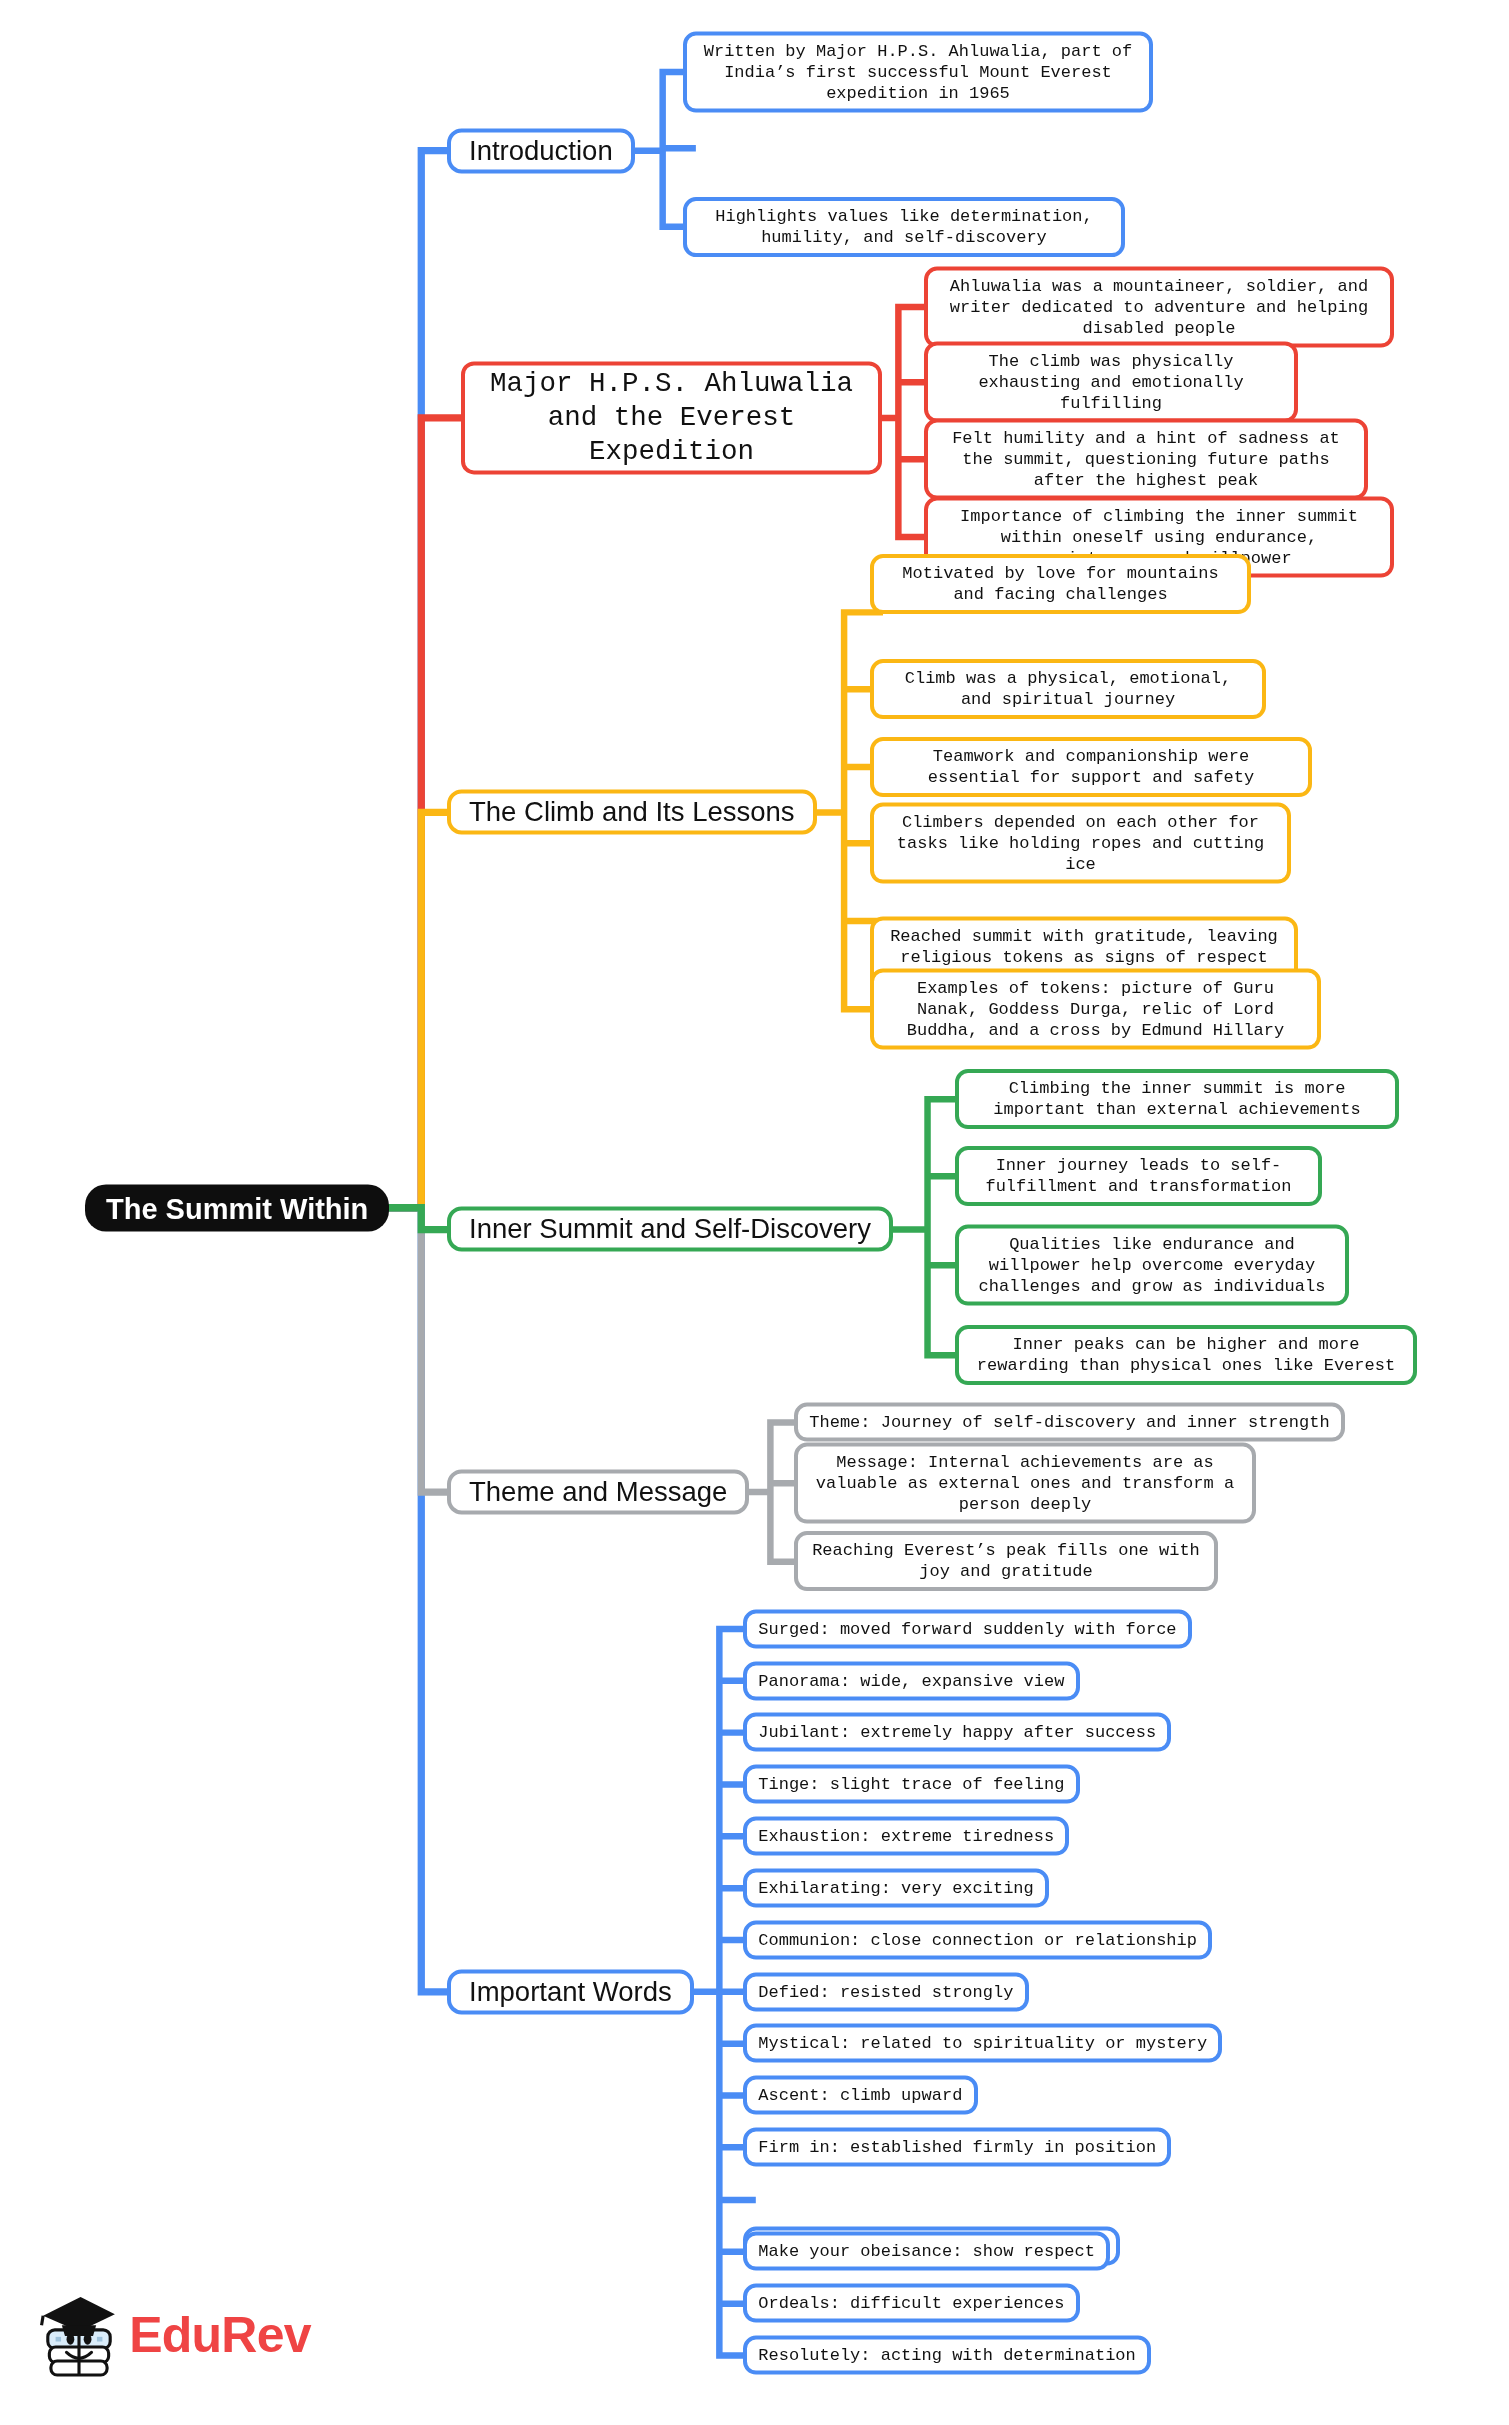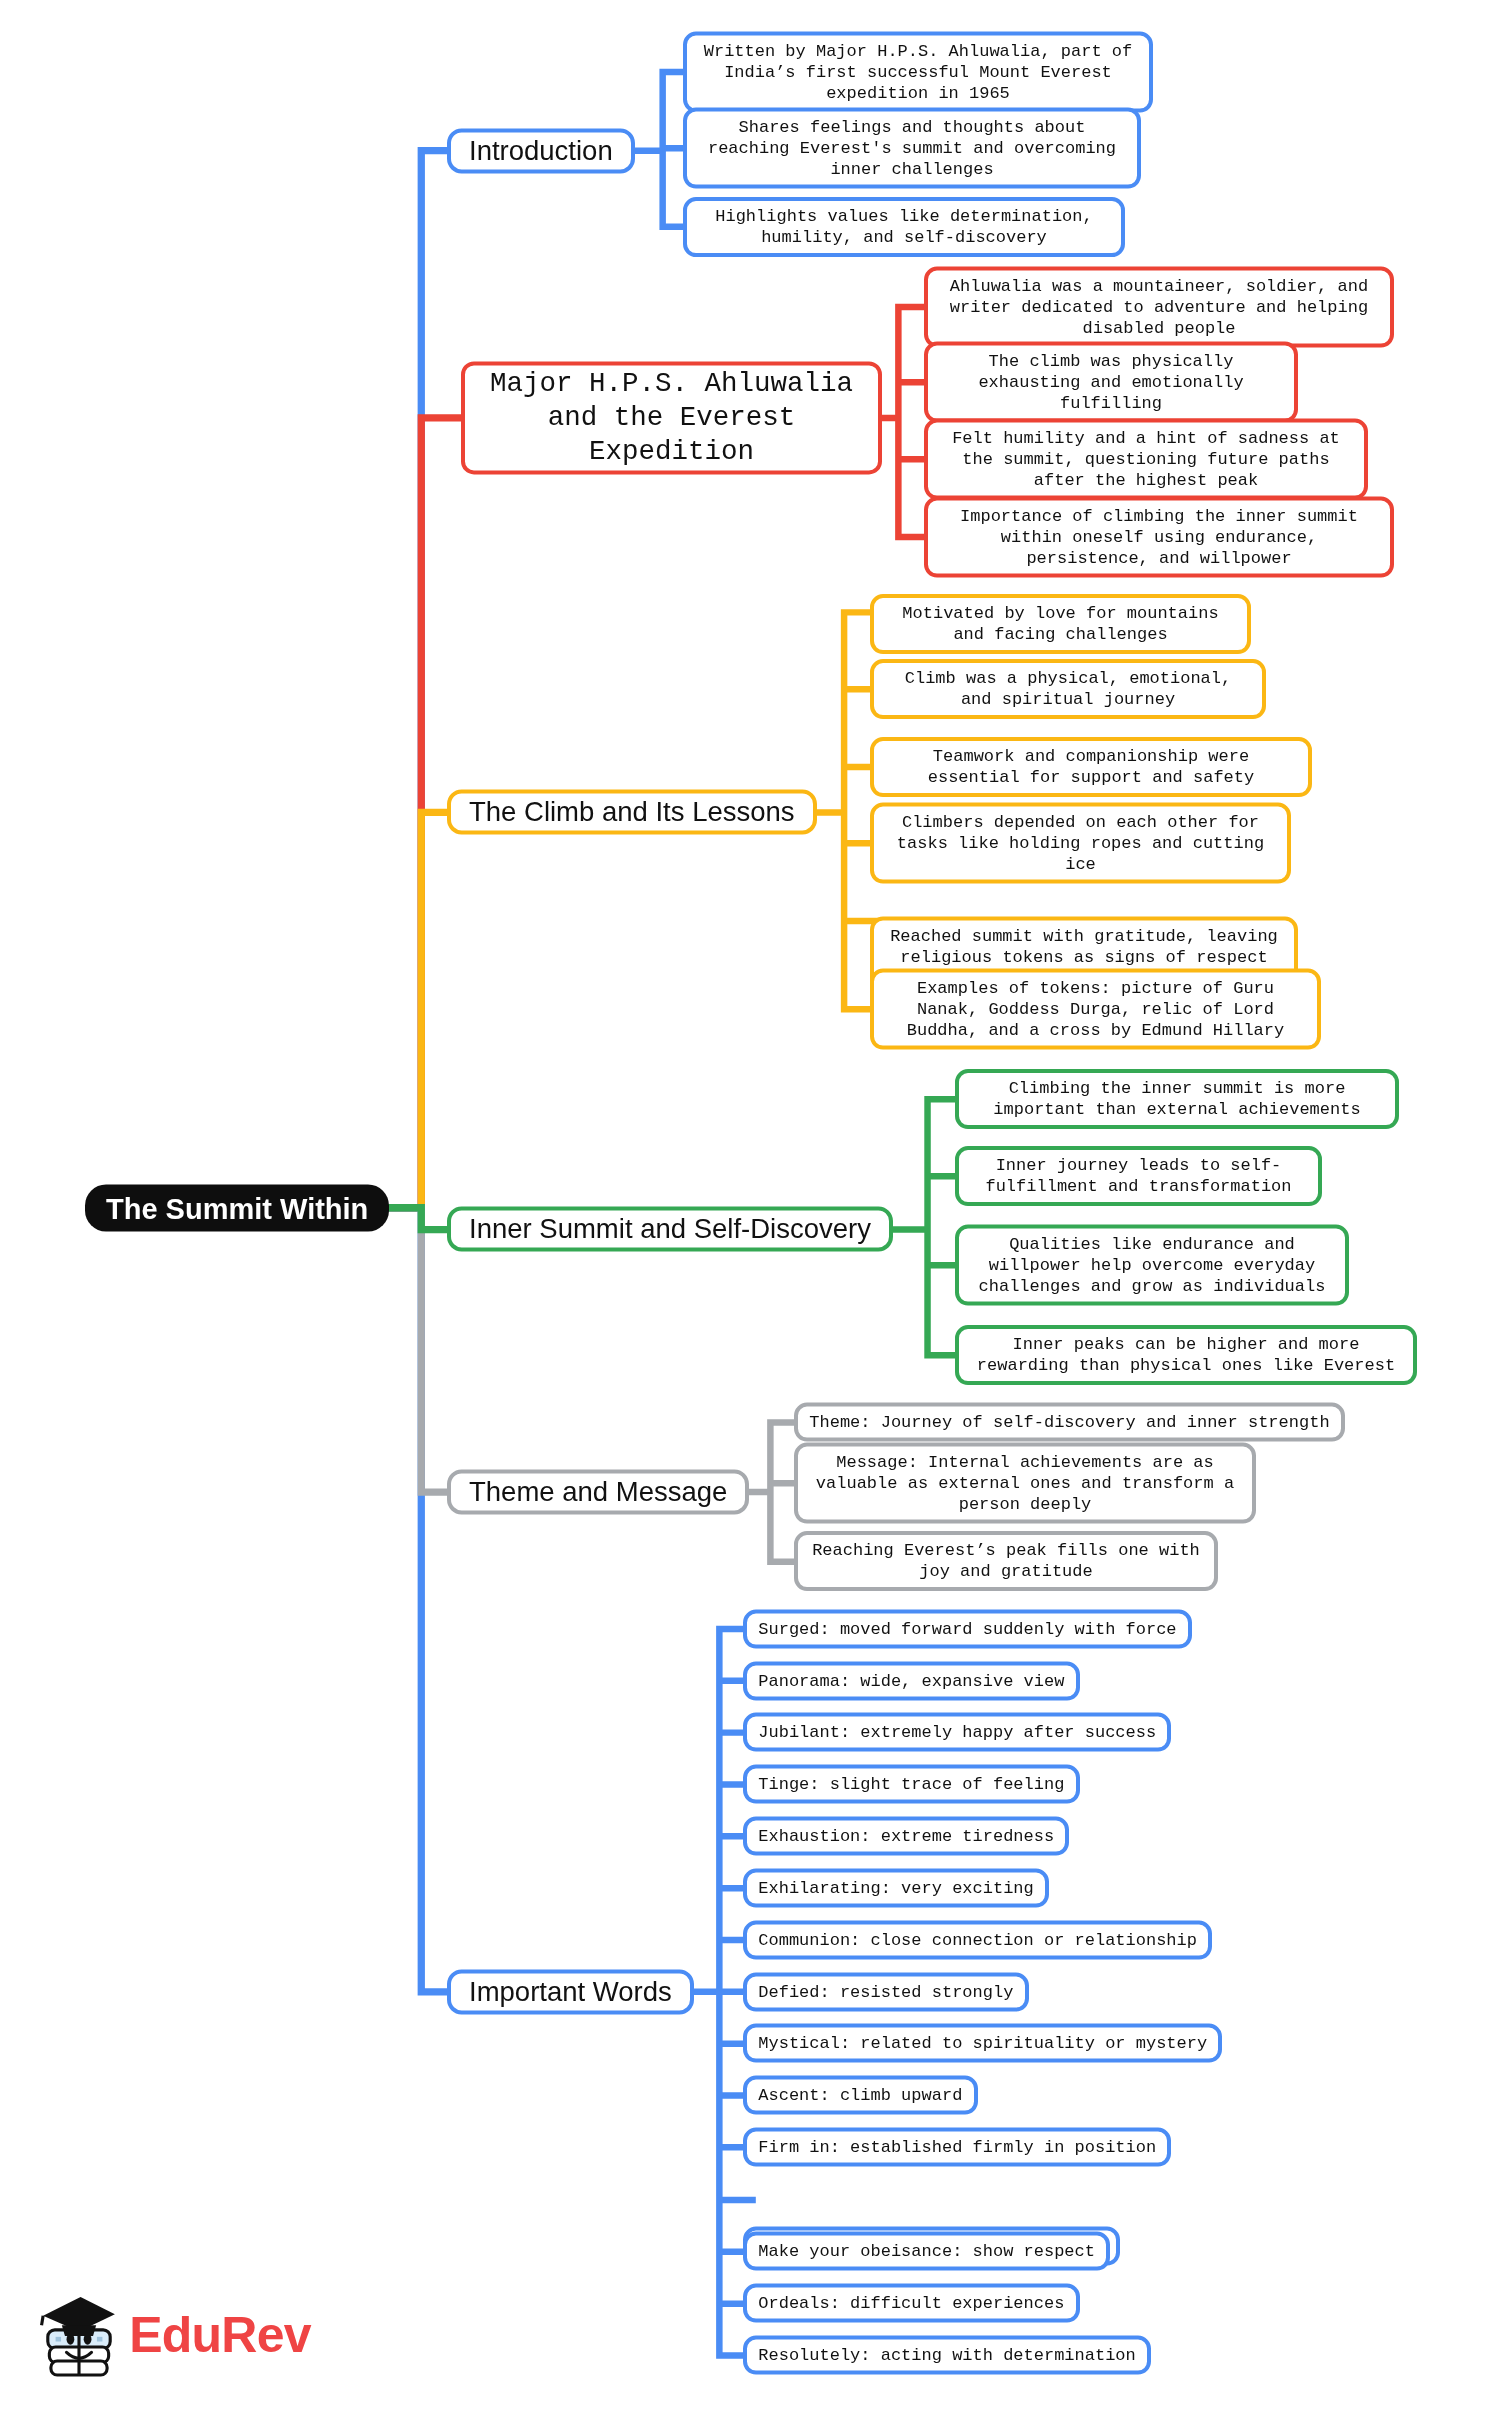--- a/index.html
+++ b/index.html
@@ -73,29 +73,28 @@
   <div class="node root" style="left:85px; top:1208px;">The Summit Within</div>
 
   <div class="node label c-blue" style="left:447px; top:151px;">Introduction</div>
   <div class="node label c-red wrap" style="left:461px; top:418px; width:421px;font-family:Liberation Mono, monospace;">Major H.P.S. Ahluwalia and the Everest Expedition</div>
   <div class="node label c-yellow" style="left:447px; top:812px;">The Climb and Its Lessons</div>
   <div class="node label c-green" style="left:447px; top:1229px;">Inner Summit and Self-Discovery</div>
   <div class="node label c-gray" style="left:447px; top:1492px;">Theme and Message</div>
   <div class="node label c-blue" style="left:447px; top:1992px;">Important Words</div>
 
   <div class="node child c-blue" style="left:683px; top:72px;  width:470px;">Written by Major H.P.S. Ahluwalia, part of India’s first successful Mount Everest expedition in 1965</div>
-  <div class="node child c-blue" style="left:683px; top:148px; width:458px;">Shares feelings and thoughts about reaching Everest's summit and overcoming inner challenges</div>
   <div class="node child c-blue" style="left:683px; top:227px; width:442px;">Highlights values like determination, humility, and self-discovery</div>
 
   <div class="node child c-red" style="left:924px; top:307px; width:470px;">Ahluwalia was a mountaineer, soldier, and writer dedicated to adventure and helping disabled people</div>
   <div class="node child c-red" style="left:924px; top:382px; width:374px;">The climb was physically exhausting and emotionally fulfilling</div>
   <div class="node child c-red" style="left:924px; top:459px; width:444px;">Felt humility and a hint of sadness at the summit, questioning future paths after the highest peak</div>
   <div class="node child c-red" style="left:924px; top:537px; width:470px;">Importance of climbing the inner summit within oneself using endurance, persistence, and willpower</div>
 
-  <div class="node child c-yellow" style="left:870px; top:624px;  width:381px;">Motivated by love for mountains and facing challenges</div>
+  <div class="node child c-yellow" style="left:870px; top:584px;  width:381px;">Motivated by love for mountains and facing challenges</div>
   <div class="node child c-yellow" style="left:870px; top:689px;  width:396px;">Climb was a physical, emotional, and spiritual journey</div>
   <div class="node child c-yellow" style="left:870px; top:767px;  width:442px;">Teamwork and companionship were essential for support and safety</div>
   <div class="node child c-yellow" style="left:870px; top:843px; width:421px;">Climbers depended on each other for tasks like holding ropes and cutting ice</div>
   <div class="node child c-yellow" style="left:870px; top:921px; width:428px;margin-top:36px;">Reached summit with gratitude, leaving religious tokens as signs of respect and faith</div>
   <div class="node child c-yellow" style="left:870px; top:1009px; width:451px;">Examples of tokens: picture of Guru Nanak, Goddess Durga, relic of Lord Buddha, and a cross by Edmund Hillary</div>
 
   <div class="node child c-green" style="left:955px; top:1099px; width:444px;">Climbing the inner summit is more important than external achievements</div>
   <div class="node child c-green" style="left:955px; top:1176px; width:367px;">Inner journey leads to self-fulfillment and transformation</div>
   <div class="node child c-green" style="left:955px; top:1265px; width:394px;">Qualities like endurance and willpower help overcome everyday challenges and grow as individuals</div>
   <div class="node child c-green" style="left:955px; top:1355px; width:462px;">Inner peaks can be higher and more rewarding than physical ones like Everest</div>

